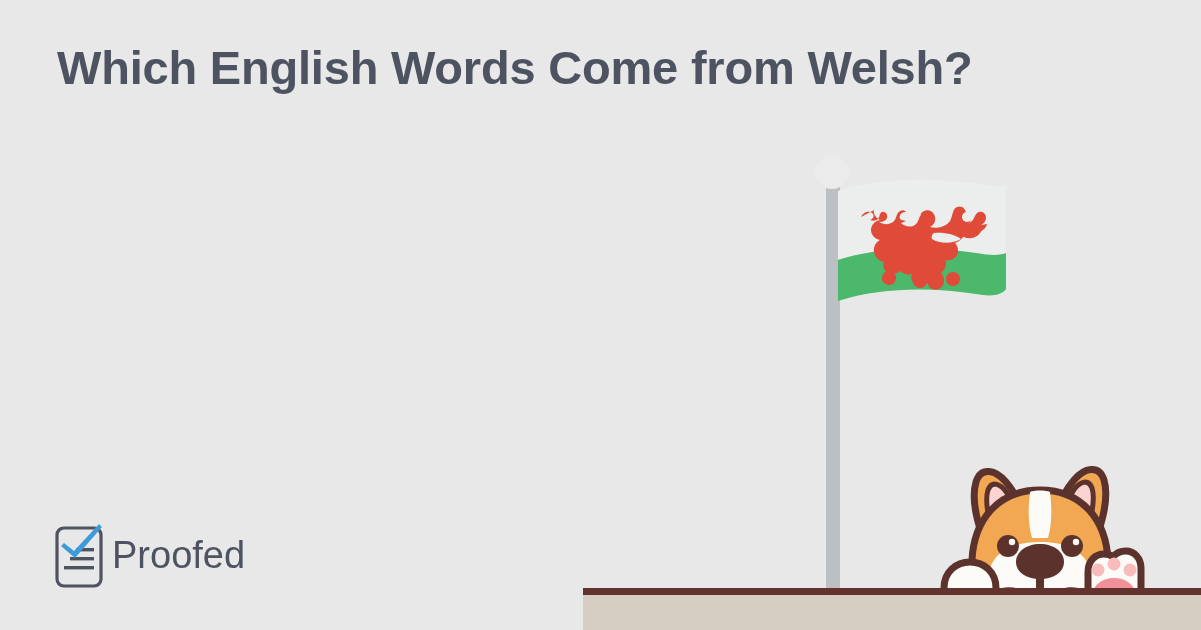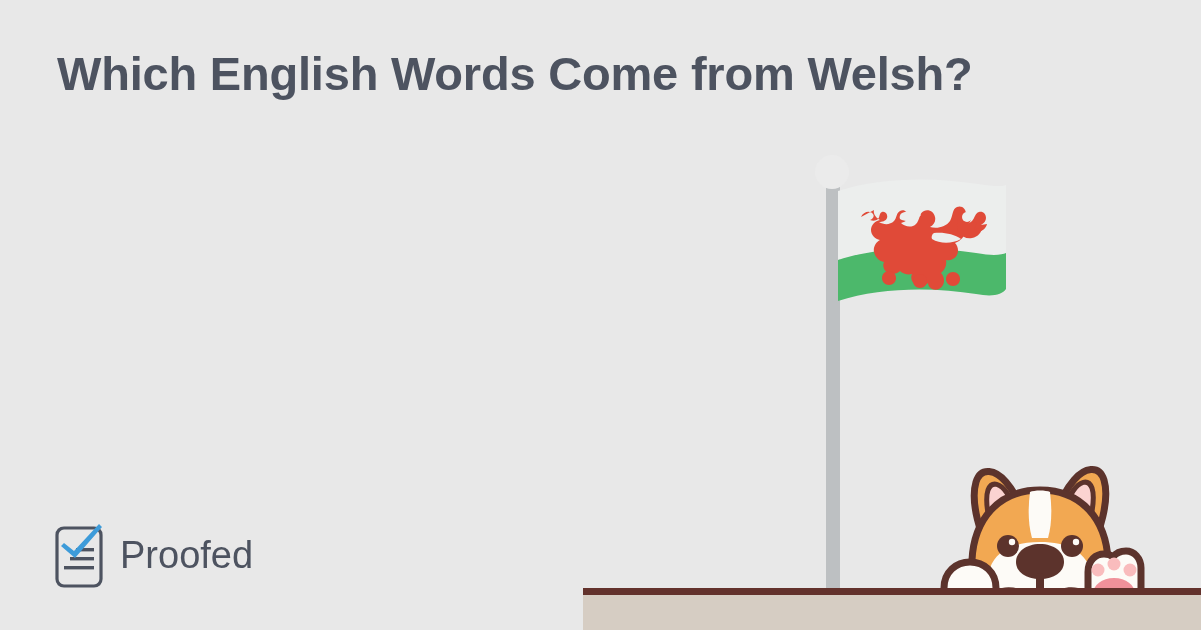--- a/index.html
+++ b/index.html
@@ -21,38 +21,38 @@
     top: 0;
     width: 1201px;
     height: 630px;
     background: #e8e8e8;
   }
 
   
   #page-title {
     position: absolute;
     left: 57px;
-    top: 46px;
+    top: 40px;
     width: 1000px;
     font-size: 47px;
     font-weight: bold;
     color: #4d5360;
     letter-spacing: -0.2px;
     line-height: 1.18;
     white-space: nowrap;
   }
 
   
   #brand {
     position: absolute;
     left: 50px;
     top: 524px;
     display: flex;
     align-items: center;
-    gap: 12px;
+    gap: 4px;
   }
   #brand-mark {
     width: 58px;
     height: 66px;
     display: block;
   }
   #brand-word {
     font-size: 38px;
     color: #4d5360;
     letter-spacing: 0px;

